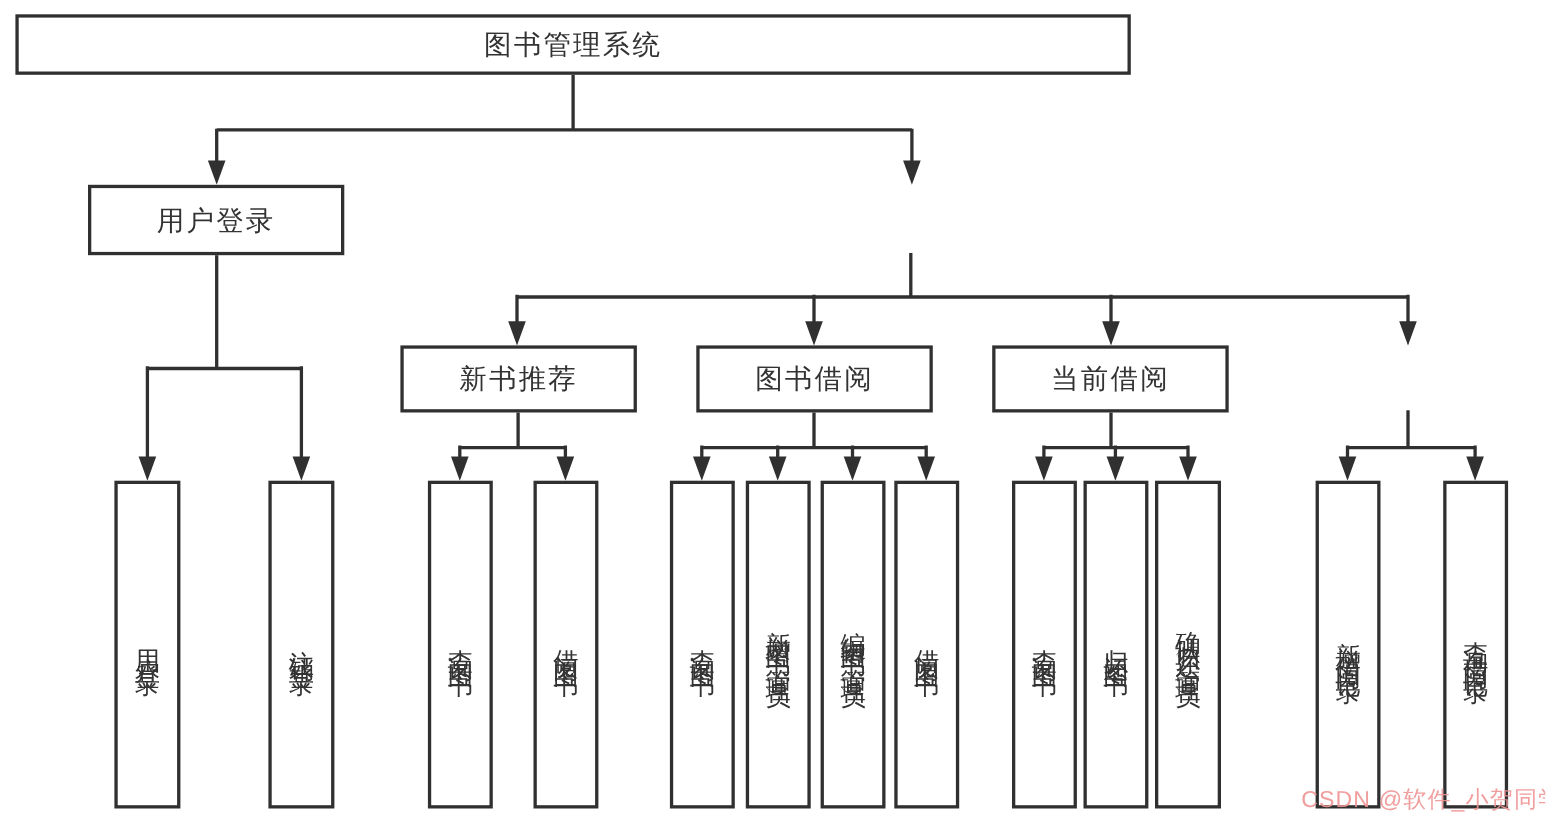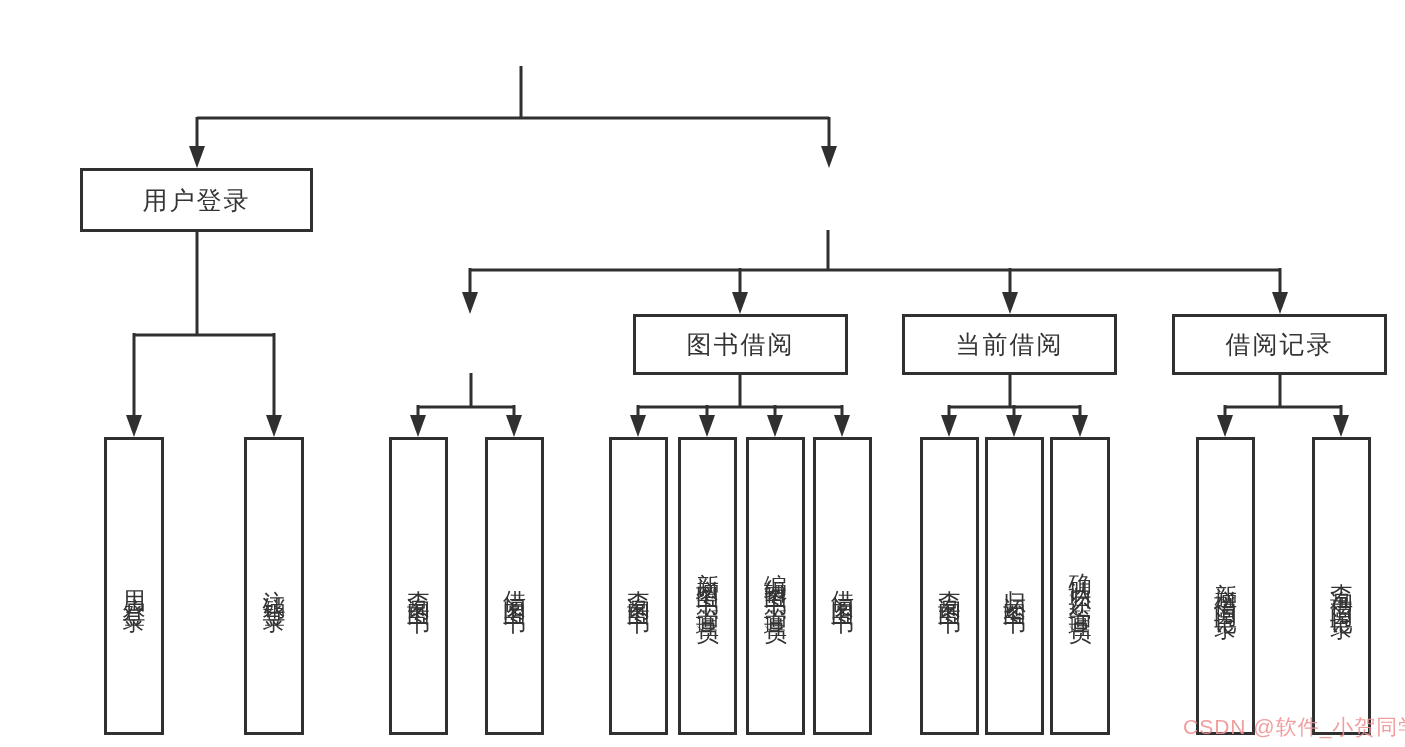--- a/index.html
+++ b/index.html
@@ -62,33 +62,36 @@
       <polygon points="767,415 783,415 775,437"></polygon>
       <polygon points="834,415 850,415 842,437"></polygon>
       <polygon points="941,415 957,415 949,437"></polygon>
       <polygon points="1006,415 1022,415 1014,437"></polygon>
       <polygon points="1072,415 1088,415 1080,437"></polygon>
       <polygon points="1217,415 1233,415 1225,437"></polygon>
       <polygon points="1333,415 1349,415 1341,437"></polygon>
     </g>
   </svg>
 
+  <div class="box" style="left:14px;top:13px;width:1014px;height:55px">
+    <span class="hlabel">图书管理系统</span>
+  </div>
 
   <div class="box" style="left:80px;top:168px;width:233px;height:64px">
     <span class="hlabel">用户登录</span>
   </div>
 
+  <div class="box" style="left:364px;top:314px;width:215px;height:61px">
+    <span class="hlabel">新书推荐</span>
+  </div>
   <div class="box" style="left:902px;top:314px;width:215px;height:61px">
     <span class="hlabel">当前借阅</span>
   </div>
   <div class="box" style="left:633px;top:314px;width:215px;height:61px">
     <span class="hlabel">图书借阅</span>
-  </div>
-  <div class="box" style="left:1172px;top:314px;width:215px;height:61px">
-    <span class="hlabel">借阅记录</span>
   </div>
 
   <div class="box vert" style="left:104px;top:437px;width:60px;height:298px">
     <span class="vlabel">用户登录</span>
   </div>
   <div class="box vert" style="left:244px;top:437px;width:60px;height:298px">
     <span class="vlabel">注销登录</span>
   </div>
 
   <div class="box vert" style="left:389px;top:437px;width:59px;height:298px">

